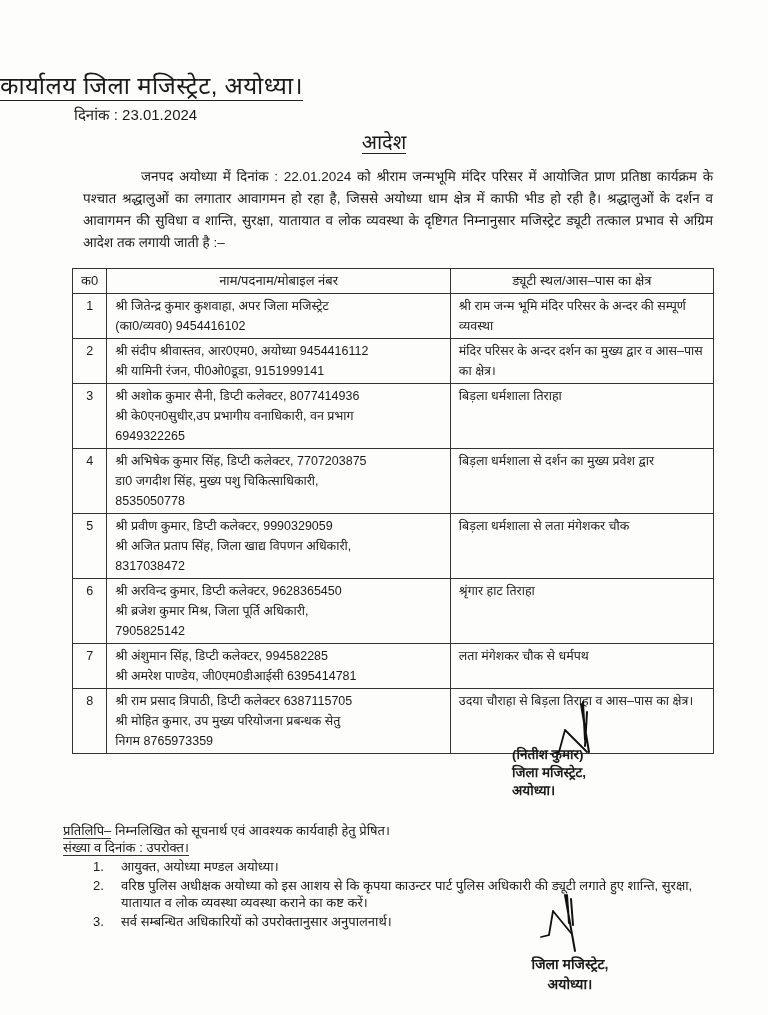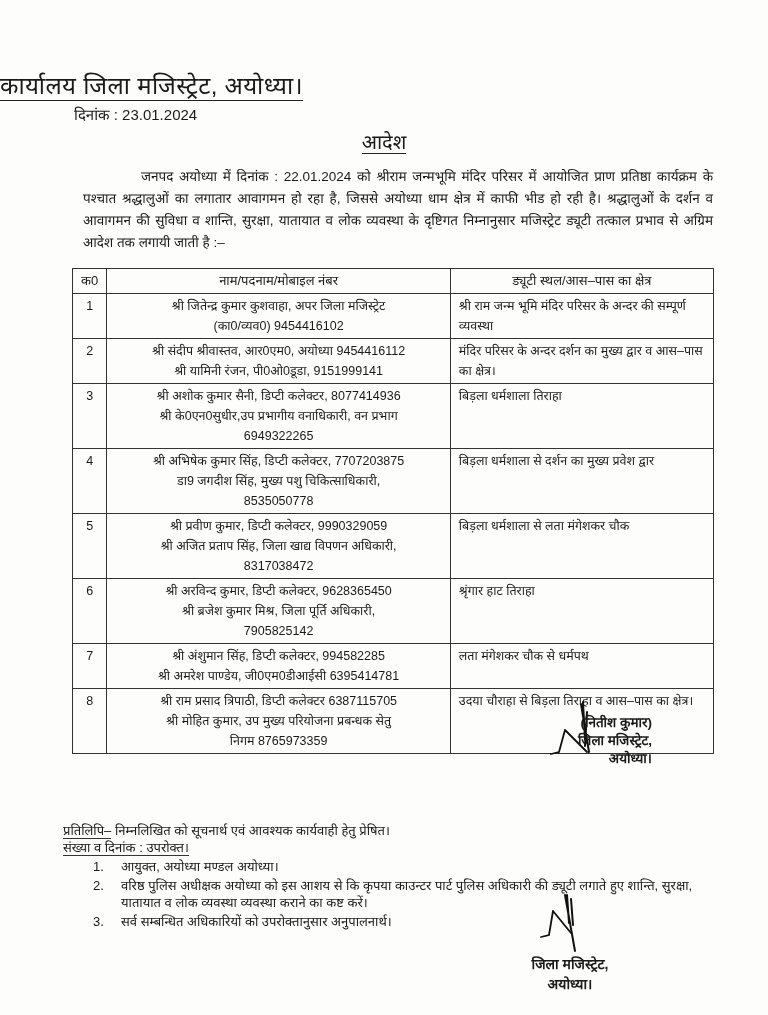--- a/index.html
+++ b/index.html
@@ -86,27 +86,27 @@
       line-height: 18px;
     }
     table.duty td.sn {
       width: 18px;
       text-align: center;
       padding-left: 6px;
       padding-right: 6px;
     }
     table.duty td.names { width: 325px; }
     table.duty td.place { width: 245px; }
-    .line { display: block; text-align: center; }
+    .line { display: block; }
     .sign-block {
       position: absolute;
-      top: 714px;
+      top: 746px;
       left: 512px;
       width: 140px;
-      text-align: right;
+      text-align: left;
       font-size: 13.5px;
       line-height: 18px;
       font-weight: bold;
     }
     .signature-svg {
       position: absolute;
     }
     .cc {
       position: absolute;
       top: 822px;
@@ -192,21 +192,21 @@
           <span class="line">श्री अशोक कुमार सैनी, डिप्टी कलेक्टर, 8077414936</span>
           <span class="line">श्री के0एन0सुधीर,उप प्रभागीय वनाधिकारी, वन प्रभाग</span>
           <span class="line">6949322265</span>
         </td>
         <td class="place">बिड़ला धर्मशाला तिराहा</td>
       </tr>
       <tr>
         <td class="sn">4</td>
         <td class="names">
           <span class="line">श्री अभिषेक कुमार सिंह, डिप्टी कलेक्टर, 7707203875</span>
-          <span class="line">डा9 जगदीश सिंह, मुख्य पशु चिकित्साधिकारी,</span>
+          <span class="line">डा0 जगदीश सिंह, मुख्य पशु चिकित्साधिकारी,</span>
           <span class="line">8535050778</span>
         </td>
         <td class="place">बिड़ला धर्मशाला से दर्शन का मुख्य प्रवेश द्वार</td>
       </tr>
       <tr>
         <td class="sn">5</td>
         <td class="names">
           <span class="line">श्री प्रवीण कुमार, डिप्टी कलेक्टर, 9990329059</span>
           <span class="line">श्री अजित प्रताप सिंह, जिला खाद्य विपणन अधिकारी,</span>
           <span class="line">8317038472</span>

